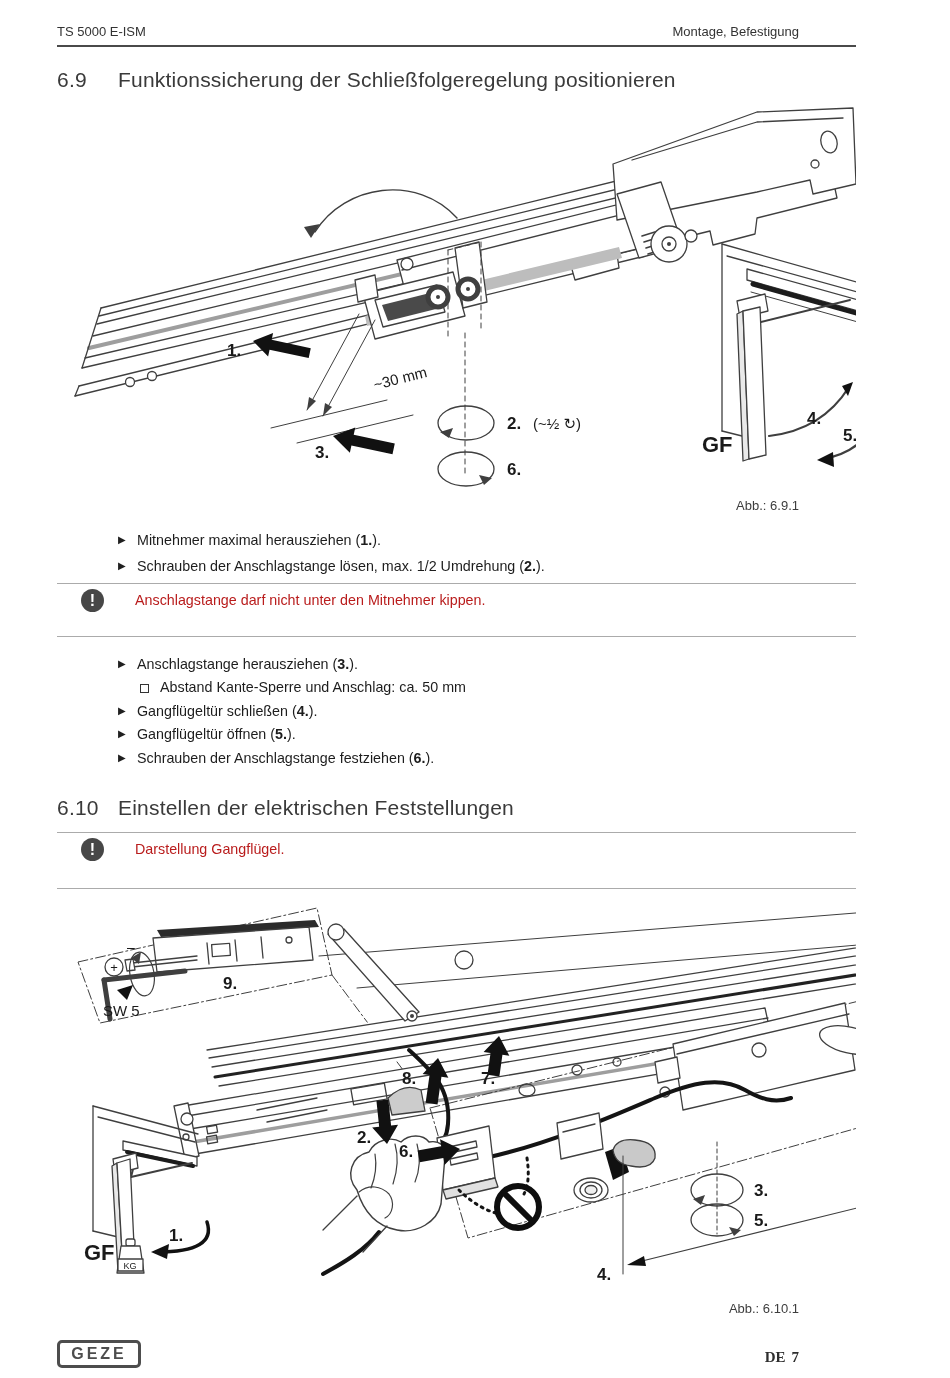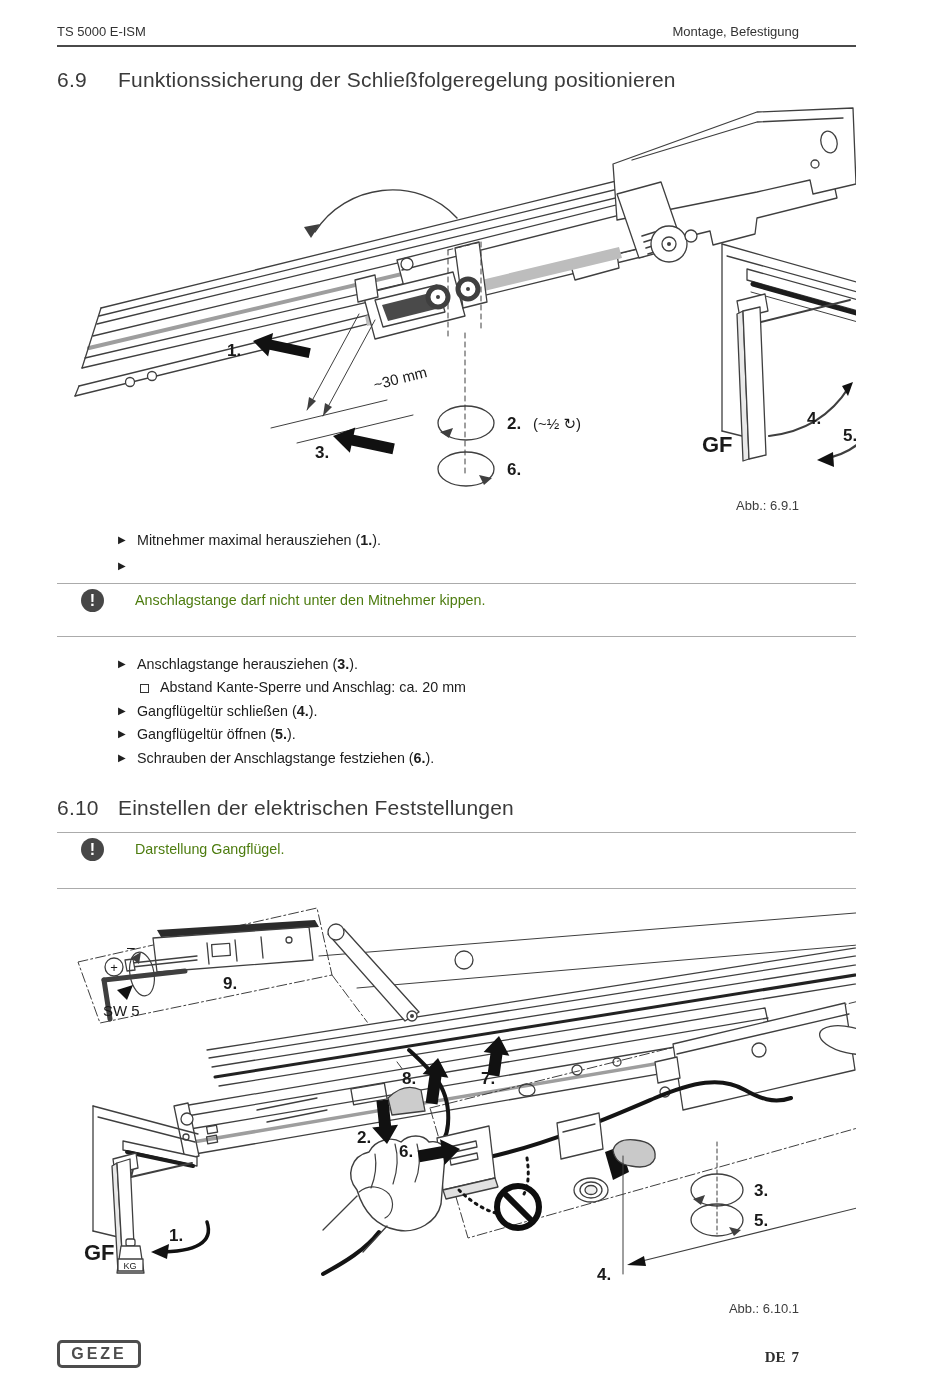--- a/index.html
+++ b/index.html
@@ -23,21 +23,21 @@
   .row{display:flex;align-items:flex-start;}
   .steps1 .row{height:25.5px;}
   .steps2 .row{height:23.4px;}
   .tri{display:inline-block;width:19px;font-size:10px;color:#1f1f1f;padding-top:2px;flex:0 0 19px;}
   .sub-ind{flex:0 0 22px;}
   .sq{display:inline-block;flex:0 0 7px;width:7px;height:7px;border:1.2px solid #333;margin-top:5px;margin-right:11px;}
   .txt b{font-weight:700;}
   
   .note-icon{width:23px;height:23px;border-radius:50%;background:#474747;color:#fff;
              font-weight:700;font-size:16px;text-align:center;line-height:23px;left:81px;}
-  .note-txt{left:135px;font-size:14.3px;color:#4d7c0f;}
+  .note-txt{left:135px;font-size:14.3px;color:#b91c1c;}
   
   svg text{font-family:"Liberation Sans",sans-serif;fill:#1a1a1a;}
   svg .lbl{font-size:17px;font-weight:700;}
   svg .lbl2{font-size:15px;font-weight:400;}
   svg .big{font-size:22px;font-weight:700;}
   
   .logo{left:57px;top:1340px;width:78px;height:22px;border:3.5px solid #4d4d4d;border-radius:5px;
         text-align:center;font-weight:700;font-size:16px;letter-spacing:3px;color:#4d4d4d;line-height:22px;}
   .pageno{right:57px;top:1348px;font-size:15px;font-weight:700;color:#2e2e2e;}
   .pageno span{margin-left:6px;font-family:Liberation Serif, serif;}
@@ -158,37 +158,38 @@
   </svg>
   <div class="abs cap" style="top:498px;">Abb.: 6.9.1</div>
 
   <div class="abs steps steps1" style="top:532px;">
     <div class="row">
       <span class="tri">▶</span>
       <span class="txt"><span>Mitnehmer maximal herausziehen (</span><b>1.</b><span>).</span></span>
     </div>
     <div class="row">
       <span class="tri">▶</span>
+      <span class="txt"><span>Schrauben der Anschlagstange lösen, max. 1/2 Umdrehung (</span><b>2.</b><span>).</span></span>
     </div>
   </div>
 
   <div class="abs rule-light" style="top:583px;"></div>
   <div class="abs note-icon" style="top:589px;">!</div>
   <div class="abs note-txt" style="top:592px;">Anschlagstange darf nicht unter den Mitnehmer kippen.</div>
   <div class="abs rule-light" style="top:636px;"></div>
 
   <div class="abs steps steps2" style="top:656px;">
     <div class="row">
       <span class="tri">▶</span>
       <span class="txt"><span>Anschlagstange herausziehen (</span><b>3.</b><span>).</span></span>
     </div>
     <div class="row">
       <span class="sub-ind"></span>
         <span class="sq"></span>
-      <span class="txt">Abstand Kante-Sperre und Anschlag: ca. 20 mm</span>
+      <span class="txt">Abstand Kante-Sperre und Anschlag: ca. 50 mm</span>
     </div>
     <div class="row">
       <span class="tri">▶</span>
       <span class="txt"><span>Gangflügeltür schließen (</span><b>4.</b><span>).</span></span>
     </div>
     <div class="row">
       <span class="tri">▶</span>
       <span class="txt"><span>Gangflügeltür öffnen (</span><b>5.</b><span>).</span></span>
     </div>
     <div class="row">

